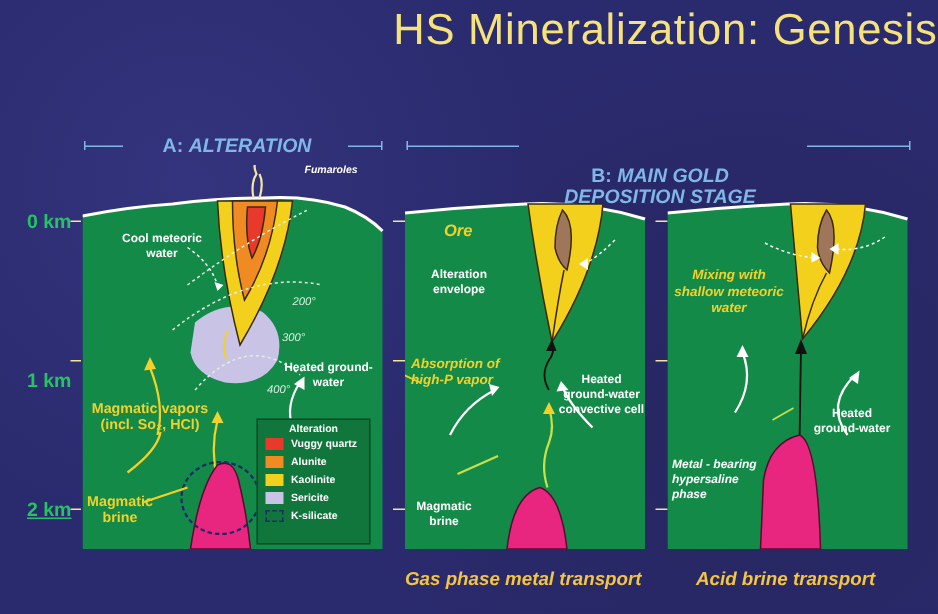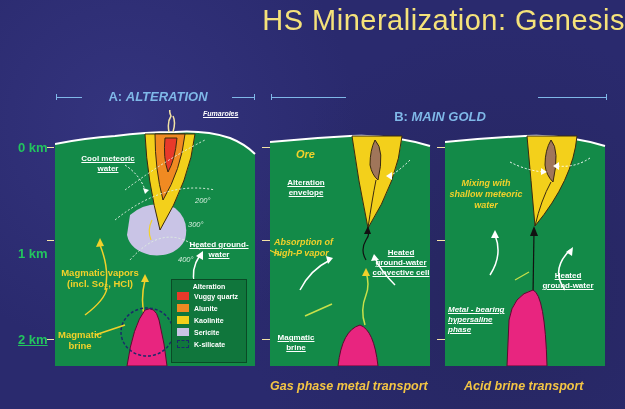--- a/index.html
+++ b/index.html
@@ -8,21 +8,21 @@
     background-image:radial-gradient(circle at 20% 30%, #34347e 0, transparent 40%),radial-gradient(circle at 80% 70%, #26265f 0, transparent 45%);
     font-family:"Liberation Sans",sans-serif;}
   .abs{position:absolute;}
   .title{left:0;top:4px;width:625px;text-align:right;color:#f5e27a;font-weight:normal;font-size:29px;letter-spacing:0.5px;}
   .sec{color:#7fb8e8;font-weight:bold;font-size:13px;text-align:center;line-height:14px;}
   .sec i{font-style:italic;}
   .bar{height:1px;background:#7fb8e8;}
   .tick{width:1px;height:6px;background:#7fb8e8;}
   .km{color:#22c55e;font-weight:bold;font-size:13px;}
   .kmt{height:1px;width:7px;background:#f3e3a6;}
-  .lbl{position:absolute;font-size:8px;font-weight:bold;color:#fff;text-align:center;line-height:10px;text-decoration:underline;}
+  .lbl{position:absolute;font-size:8px;font-weight:bold;color:#fff;text-align:center;line-height:10px;}
   .ylbl{position:absolute;font-size:9.5px;font-weight:bold;color:#f2d12a;line-height:11px;text-align:center;}
   .ylbl.it{font-style:italic;}
   .temp{position:absolute;font-size:7.5px;font-style:italic;color:#d8efe0;}
   .caption{color:#f3c544;font-weight:bold;font-style:italic;font-size:12.5px;}
   .legend{position:absolute;left:171px;top:279px;width:74px;height:82px;background:#10763c;border:1px solid #0a4a26;}
   .legend .lt{font-size:7px;font-weight:bold;color:#fff;text-align:center;margin-top:3px;}
   .legend .row{display:flex;align-items:center;height:12px;margin-left:5px;}
   .legend .sw{width:12px;height:8px;margin-right:5px;}
   .legend .rl{font-size:7px;font-weight:bold;color:#fff;}
 </style>
@@ -37,20 +37,21 @@
   <span>A:</span>
   <i>ALTERATION</i>
 </div>
 <div class="abs bar" style="left:232px;top:97px;width:22px;"></div>
 <div class="abs tick" style="left:254px;top:94px;"></div>
 
 <div class="abs tick" style="left:271px;top:94px;"></div>
 <div class="abs bar" style="left:271px;top:97px;width:75px;"></div>
 <div class="abs sec" style="left:345px;top:82px;width:190px;margin-top:28px;">
   <div><span>B:</span> <i>MAIN GOLD</i></div>
+  <div><i>DEPOSITION STAGE</i></div>
 </div>
 <div class="abs bar" style="left:538px;top:97px;width:68px;"></div>
 <div class="abs tick" style="left:606px;top:94px;"></div>
 
 <div class="abs km" style="left:18px;top:140px;">0 km</div>
 <div class="abs kmt" style="left:47px;top:147px;"></div>
 <div class="abs km" style="left:18px;top:246px;">1 km</div>
 <div class="abs kmt" style="left:47px;top:240px;"></div>
 <div class="abs km" style="left:18px;top:332px;text-decoration:underline;">2 km</div>
 <div class="abs kmt" style="left:47px;top:339px;"></div>

